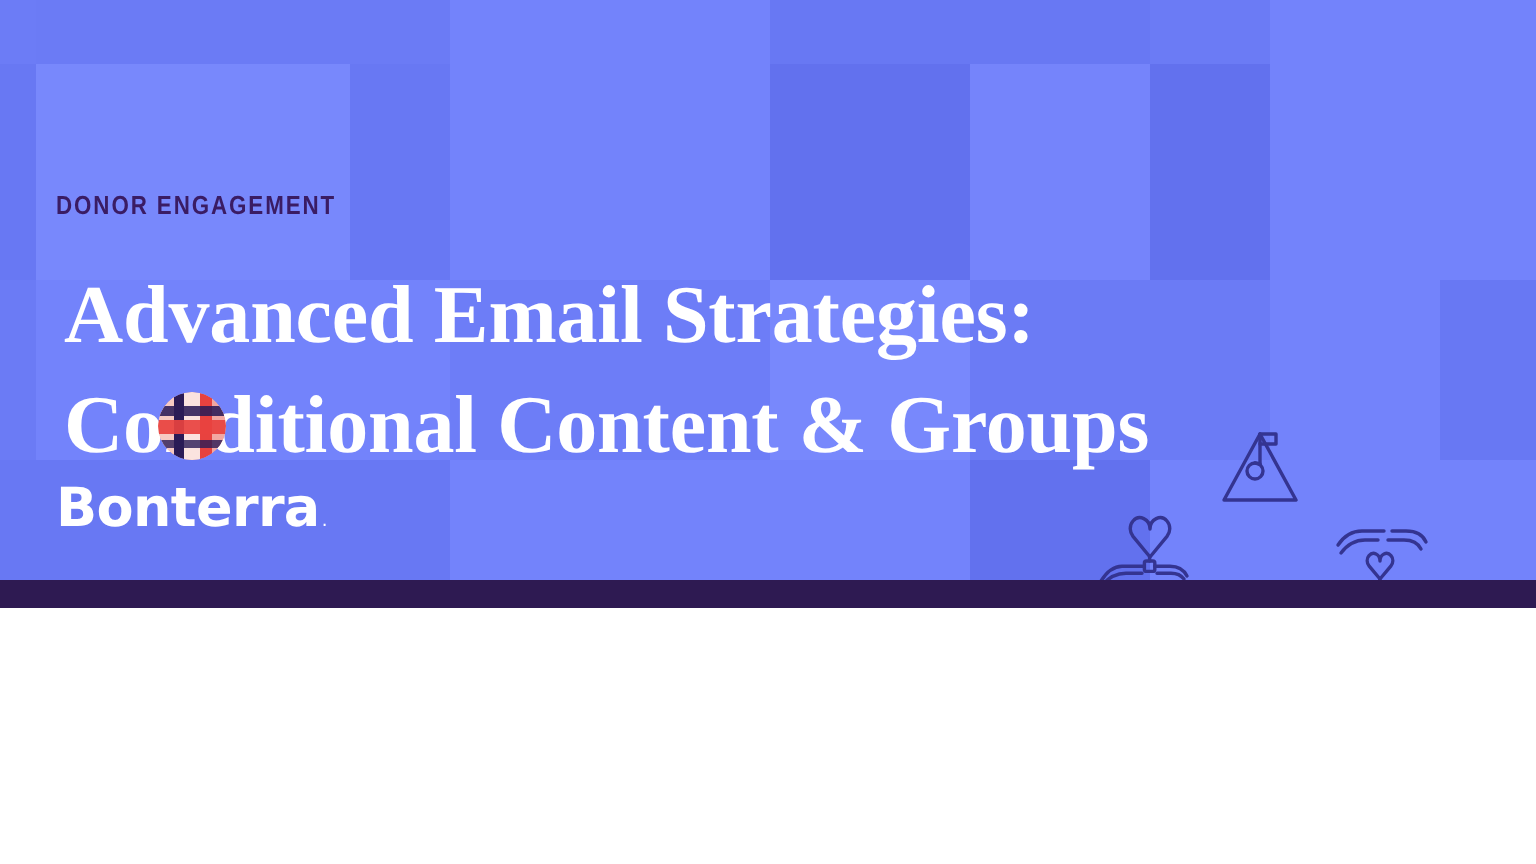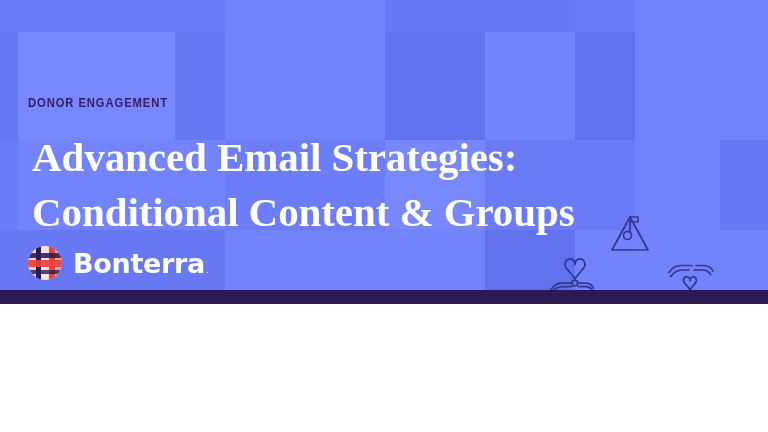--- a/index.html
+++ b/index.html
@@ -83,25 +83,26 @@
   }
   .deco-icon svg {
     display: block;
     overflow: visible;
   }
 
   
   #logo-lockup {
     position: absolute;
     left: 28px;
-    bottom: 24px;
+    bottom: 36px;
     z-index: 5;
     display: flex;
     align-items: center;
     gap: 11px;
+    flex-direction: column;
   }
   #logo-mark {
     width: 34px;
     height: 34px;
     border-radius: 50%;
     overflow: hidden;
     position: relative;
     flex: 0 0 auto;
   }
   #logo-wordmark {

